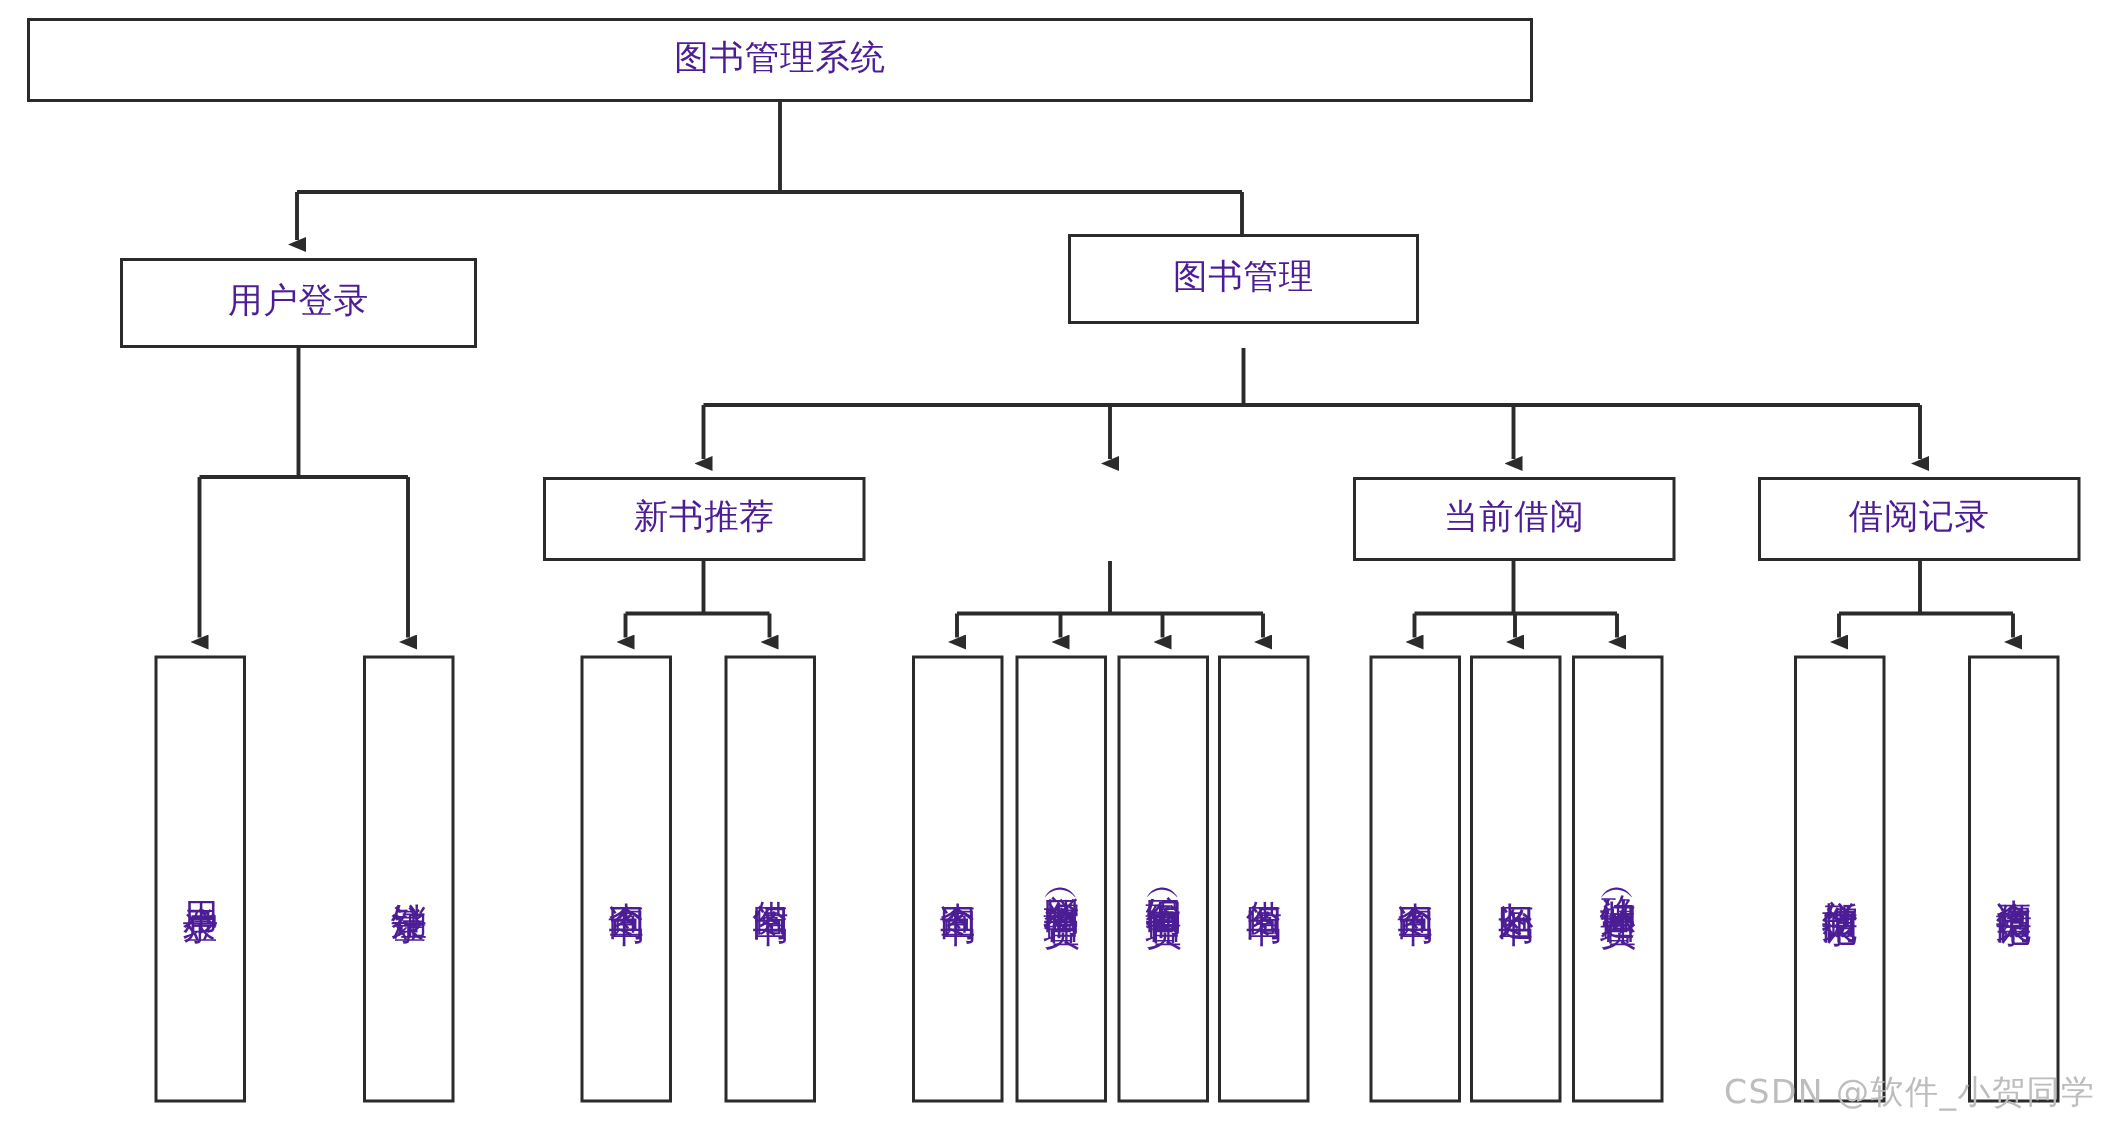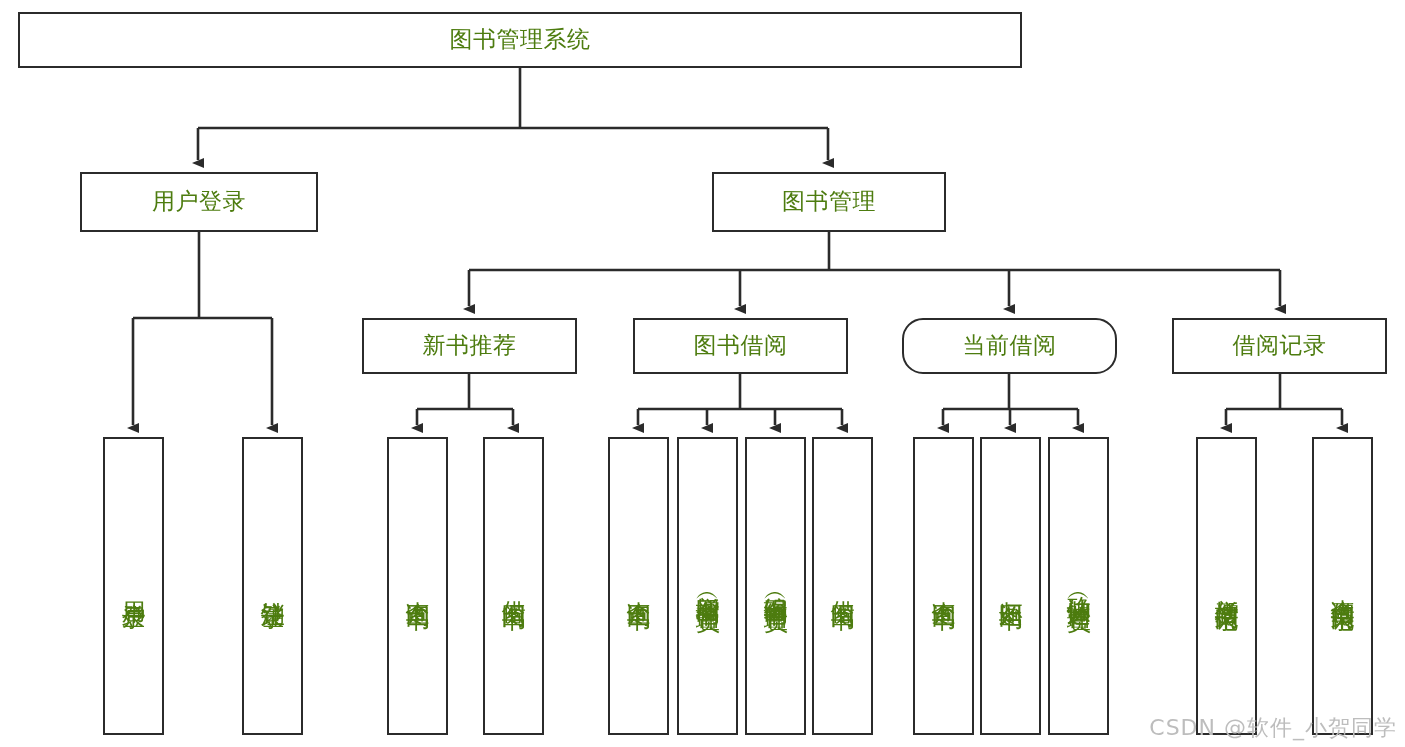--- a/index.html
+++ b/index.html
@@ -11,21 +11,21 @@
   svg.edges{position:absolute;left:0;top:0;width:1405px;height:747px;pointer-events:none;}
 
   .node{
     position:absolute;
     box-sizing:border-box;
     background:#ffffff;
     border:2.5px solid #2b2b2b;
     display:flex;
     align-items:center;
     justify-content:center;
-    color:#4d7c0f;
+    color:#4c1d95;
   }
   .node.horiz{
     font-size:23px;
     line-height:1.1;
     letter-spacing:0.5px;
   }
   .node.vert{
     writing-mode:vertical-rl;
     text-orientation:upright;
     font-size:24px;
@@ -108,31 +108,28 @@
     </g>
   </svg>
 
   <div class="node horiz" style="left:18px;top:12px;width:1004px;height:56px;">
     <span>图书管理系统</span>
   </div>
 
   <div class="node horiz" style="left:80px;top:172px;width:238px;height:60px;">
     <span>用户登录</span>
   </div>
-  <div class="node horiz" style="left:712px;top:172px;width:234px;height:60px;">
+  <div class="node horiz" style="left:712px;top:156px;width:234px;height:60px;">
     <span>图书管理</span>
   </div>
 
   <div class="node horiz" style="left:362px;top:318px;width:215px;height:56px;text-align:center;">
     <span>新书推荐</span>
   </div>
-  <div class="node horiz" style="left:633px;top:318px;width:215px;height:56px;">
-    <span>图书借阅</span>
-  </div>
-  <div class="node horiz" style="left:902px;top:318px;width:215px;height:56px;border-radius:21px;">
+  <div class="node horiz" style="left:902px;top:318px;width:215px;height:56px;">
     <span>当前借阅</span>
   </div>
   <div class="node horiz" style="left:1172px;top:318px;width:215px;height:56px;text-align:center;">
     <span>借阅记录</span>
   </div>
 
   <div class="node vert" style="left:103px;top:437px;width:61px;height:298px;">
     <span class="vtxt">用户登录</span>
   </div>
   <div class="node vert" style="left:242px;top:437px;width:61px;height:298px;">

